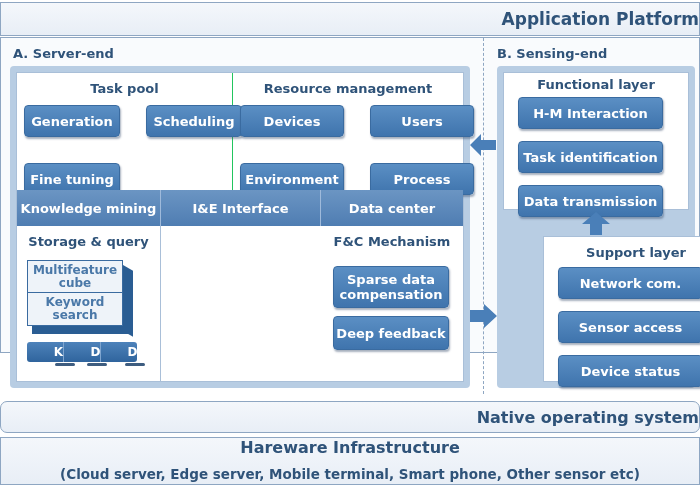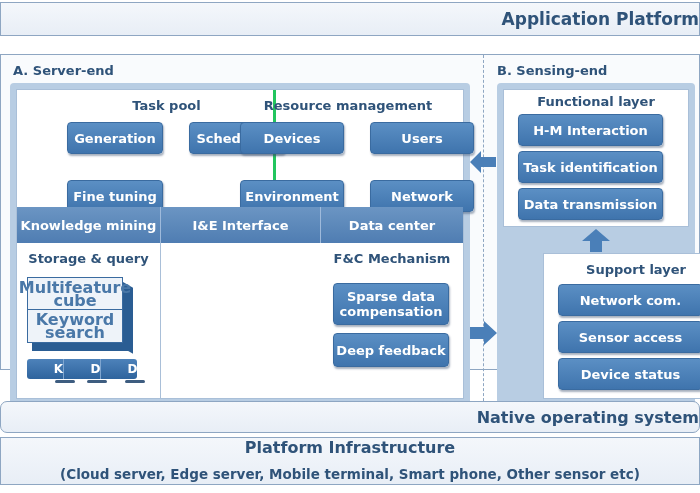--- a/index.html
+++ b/index.html
@@ -12,21 +12,21 @@
     border: 1px solid #8ea6c2;
     display: flex; align-items: center; justify-content: flex-end;
     color: #2f5379; font-weight: bold;
   }
   #app-platform { top: 2px; height: 34px; font-size: 17px; }
   #native-os { top: 401px; height: 32px; font-size: 16px; border-radius: 7px; }
   #hardware { top: 437px; height: 48px; flex-direction: column; font-size: 16px; line-height: 19px; }
   #hardware .sub { font-size: 13.5px; margin-top: 8px; }
 
   #middle {
-    position: absolute; top: 54px; left: 0; width: 700px; height: 316px;
+    position: absolute; top: 37px; left: 0; width: 700px; height: 316px;
     border: 1px solid #8ea6c2; background: #f9fbfd;
   }
   .section-title {
     position: absolute; font-size: 13px; font-weight: bold; color: #2f5379;
   }
   #server-title { left: 12px; top: 8px; }
   #sensing-title { left: 496px; top: 8px; }
 
   #divider {
     position: absolute; left: 482px; top: 0; height: 356px;
@@ -46,21 +46,21 @@
 
   .btn {
     background: linear-gradient(#5b8fc4, #3f74ad);
     color: #ffffff; font-weight: bold; font-size: 13px;
     border-radius: 4px; display: flex; align-items: center; justify-content: center;
     text-align: center; line-height: 15px;
     box-shadow: 1px 2px 2px rgba(60, 80, 110, 0.45);
     border: 1px solid #3a6ba0;
   }
 
-  #task-pool { position: absolute; left: 0; top: 0; width: 216px; height: 117px; border-right: 3px solid #22c55e; margin-left: 43px; }
+  #task-pool { position: absolute; left: 0; top: 0; width: 216px; height: 117px; border-right: 1px solid #22c55e; }
   #resource-mgmt { position: absolute; left: 216px; top: 0; width: 230px; height: 117px; }
   .grid2 { position: absolute; left: 7px; top: 32px; display: grid; grid-template-columns: 96px 96px; grid-gap: 4px 4px; gap: 26px; }
   #resource-mgmt .grid2 { left: 7px; grid-template-columns: 104px 104px; }
   .grid2 .btn { height: 32px; }
 
   #mid-bar {
     position: absolute; left: 0; top: 117px; width: 446px; height: 36px;
     background: linear-gradient(#6b95c3, #4f7db2);
     display: flex;
   }
@@ -71,21 +71,21 @@
   }
   .mid-cell:last-child { border-right: none; }
 
   #storage { position: absolute; left: 0; top: 153px; width: 144px; height: 155px; border-right: 1px solid #a9bfd8; }
   #plugin { position: absolute; left: 144px; top: 153px; width: 160px; height: 155px; border-right: 1px solid #a9bfd8; }
   #fc { position: absolute; left: 304px; top: 153px; width: 142px; height: 155px; }
   .col-title { position: absolute; top: 8px; width: 100%; }
 
   #cube { position: absolute; left: 10px; top: 34px; width: 108px; height: 68px; }
   #cube .face-front { position: absolute; left: 0; top: 0; width: 96px; height: 66px; background: #eef3f9; border: 1px solid #3a6ba0; }
-  #cube .face-front .half { height: 32px; display: flex; align-items: center; justify-content: center; text-align: center; font-size: 16px; font-weight: bold; color: #4a78a8; line-height: 13px; }
+  #cube .face-front .half { height: 32px; display: flex; align-items: center; justify-content: center; text-align: center; font-size: 12px; font-weight: bold; color: #4a78a8; line-height: 13px; }
   #cube .face-front .half:first-child { border-bottom: 1px solid #3a6ba0; }
   #cube .face-side { position: absolute; left: 96px; top: 5px; width: 10px; height: 66px; background: #2a5d93; transform: skewY(30deg); transform-origin: top left; }
   #cube .face-bottom { position: absolute; left: 5px; top: 66px; width: 97px; height: 8px; background: #2a5d93; }
 
   #db-row { position: absolute; left: 10px; top: 116px; display: flex; }
   #db-row .db {
     width: 34px; height: 20px; background: linear-gradient(#4d82ba, #2f649d);
     color: #fff; font-size: 12px; font-weight: bold;
     display: flex; align-items: center; justify-content: center;
     border-right: 1px solid #7fa5cf;
@@ -108,21 +108,21 @@
 
   
   #sensing-frame {
     position: absolute; left: 496px; top: 28px; width: 198px; height: 322px;
     background: #b8cde3; border-radius: 4px;
   }
   .layer-box { position: absolute; left: 6px; width: 186px; background: #ffffff; border: 1px solid #a9bfd8; }
   #functional-layer { top: 6px; height: 138px; }
   #support-layer { top: 170px; height: 146px; margin-left: 40px; }
   .layer-box .panel-title { margin-top: 4px; }
-  .layer-box .stack { left: 14px; top: 24px; gap: 5px; }
+  .layer-box .stack { left: 14px; top: 24px; gap: 12px; }
   #support-layer .stack { top: 30px; }
   .layer-box .stack .btn { width: 145px; height: 32px; }
 </style>
 </head>
 <body>
 
 <div id="app-platform" class="band">
   <span>Application Platform</span>
 </div>
 
@@ -142,21 +142,21 @@
           <div class="btn">Fine tuning</div>
         </div>
       </div>
 
       <div id="resource-mgmt">
         <div class="panel-title" style="margin-top:8px">Resource management</div>
         <div class="grid2">
           <div class="btn">Devices</div>
           <div class="btn">Users</div>
           <div class="btn">Environment</div>
-          <div class="btn">Network</div>
+          <div class="btn">Process</div>
         </div>
       </div>
 
       <div id="mid-bar">
         <div class="mid-cell" style="width:144px">Knowledge mining</div>
         <div class="mid-cell" style="width:160px">I&amp;E Interface</div>
         <div class="mid-cell" style="width:142px">Data center</div>
       </div>
 
       <div id="storage">
@@ -224,15 +224,15 @@
       </div>
     </div>
   </div>
 </div>
 
 <div id="native-os" class="band">
   <span>Native operating system</span>
 </div>
 
 <div id="hardware" class="band">
-  <span>Platform Infrastructure</span>
+  <span>Hareware Infrastructure</span>
   <span class="sub">(Cloud server, Edge server, Mobile terminal, Smart phone, Other sensor etc)</span>
 </div>
 
 </body></html>

